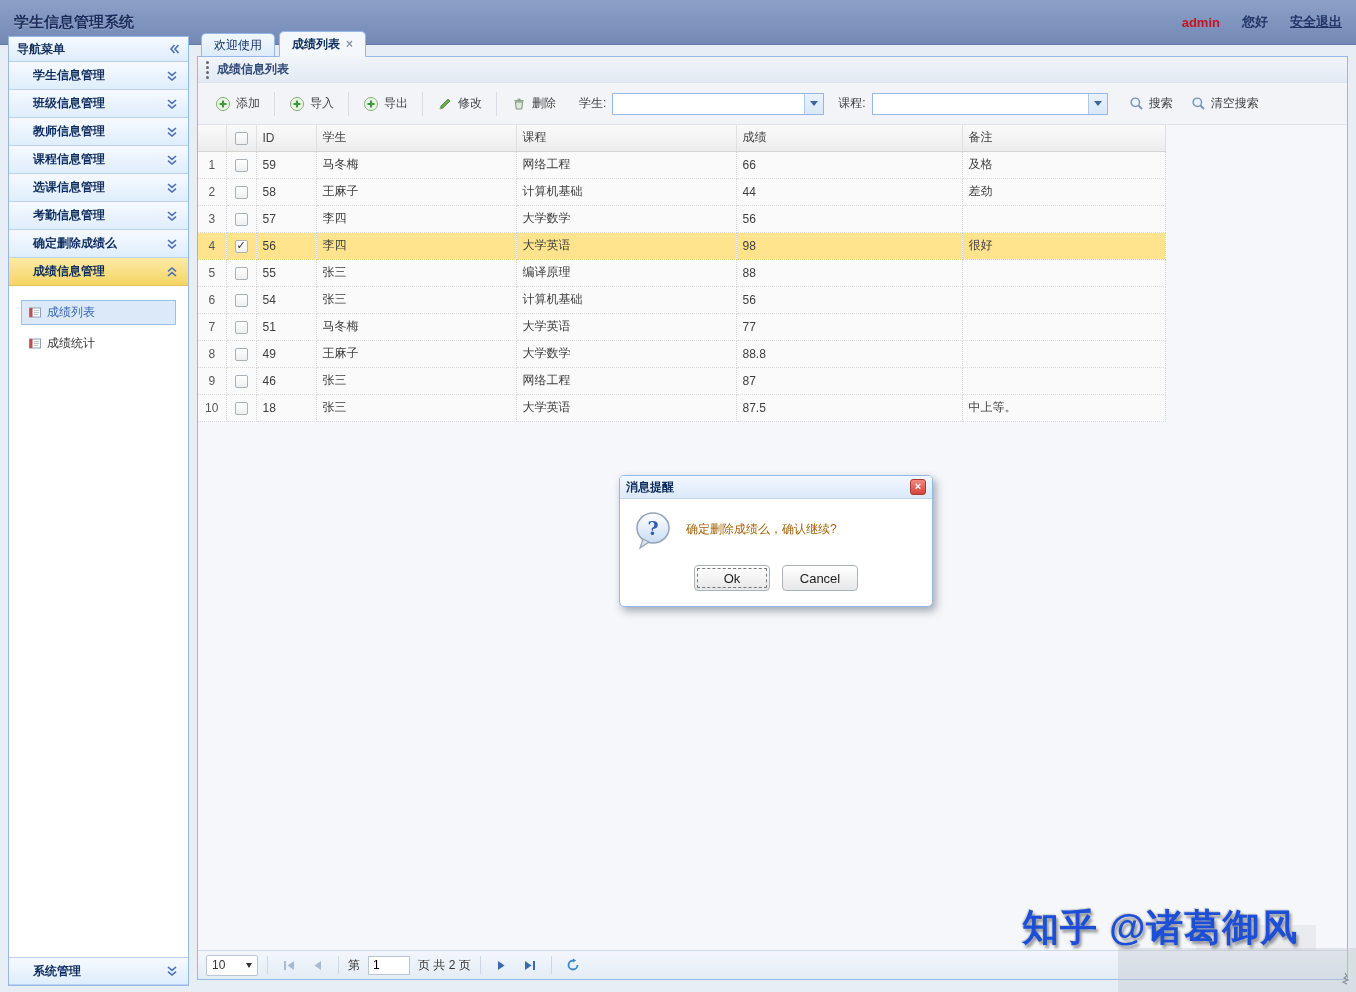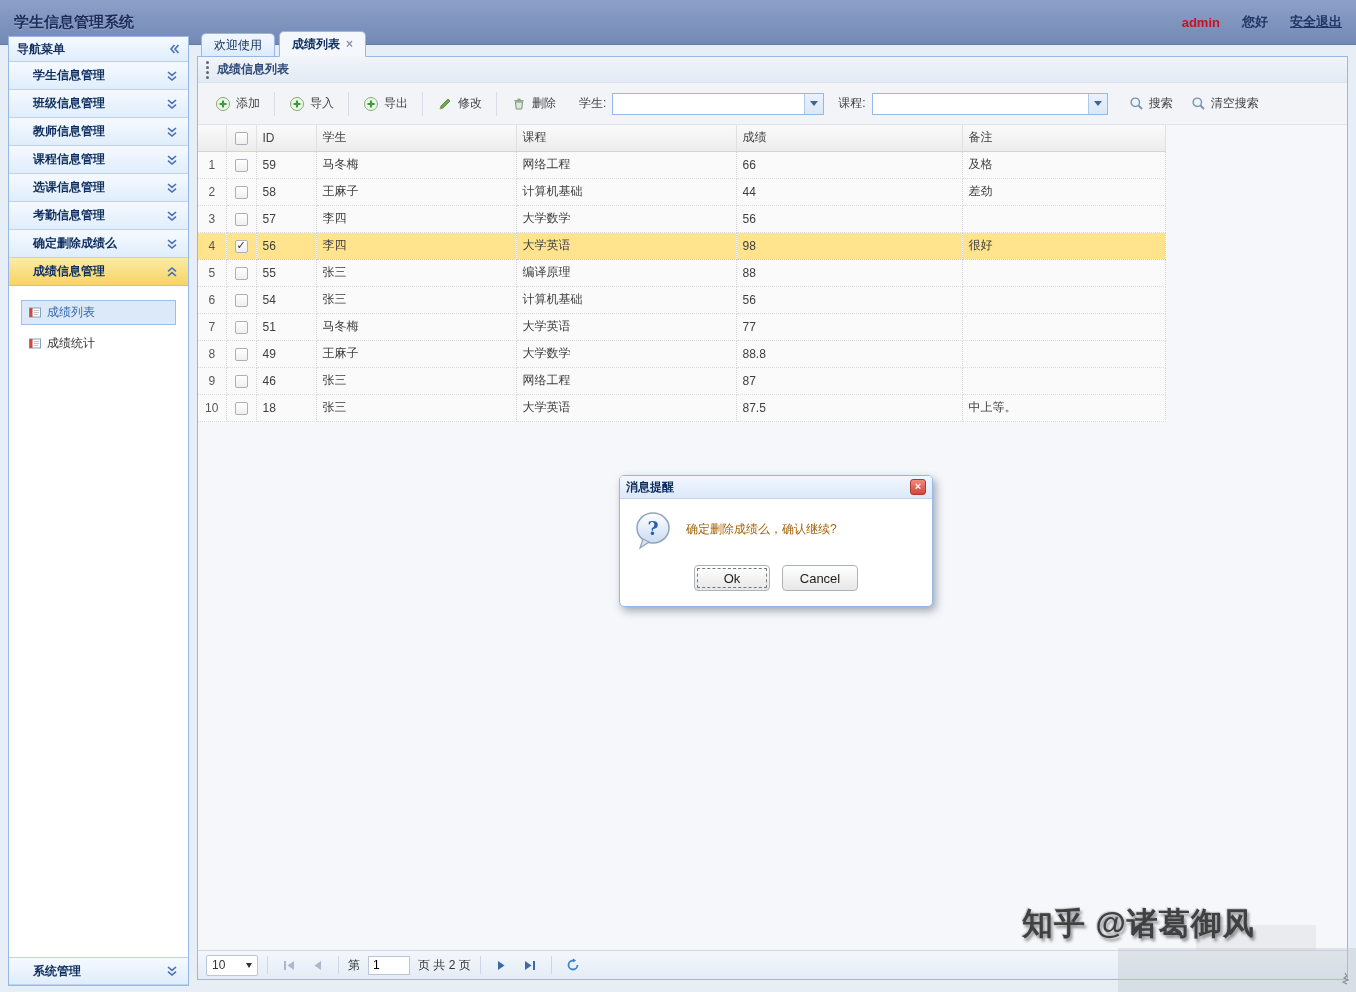--- a/index.html
+++ b/index.html
@@ -165,21 +165,21 @@
     background:linear-gradient(#FFFFFF,#E7E7E7); font-size:13px; color:#222; cursor:pointer;
     font-family:"Liberation Sans","DejaVu Sans",sans-serif;
   }
   .btn.focus { outline:1px dashed #777; outline-offset:-4px; }
 
   
   .mosaic1 { position:absolute; left:1118px; top:948px; width:238px; height:44px; background:rgba(193,198,205,.40); z-index:48; }
   .mosaic2 { position:absolute; left:1196px; top:925px; width:120px; height:26px; background:rgba(205,210,216,.30); z-index:48; }
   .watermark {
     position:absolute; left:1022px; top:903px; z-index:50;
-    font-size:31px; font-weight:bold; letter-spacing:1px; color:#404040;
+    font-size:37px; font-weight:bold; letter-spacing:1px; color:#1d4ed8;
     text-shadow:2px 3px 3px #8F9296, -1px -1px 1px rgba(160,160,160,.5);
     white-space:nowrap; pointer-events:none;
   }
   .corner-glyph { position:absolute; right:6px; bottom:6px; z-index:51; color:#8a8f96; font-size:11px; }
   svg { display:block; }
 </style>
 </head>
 <body>
 
 <div class="topbar">

